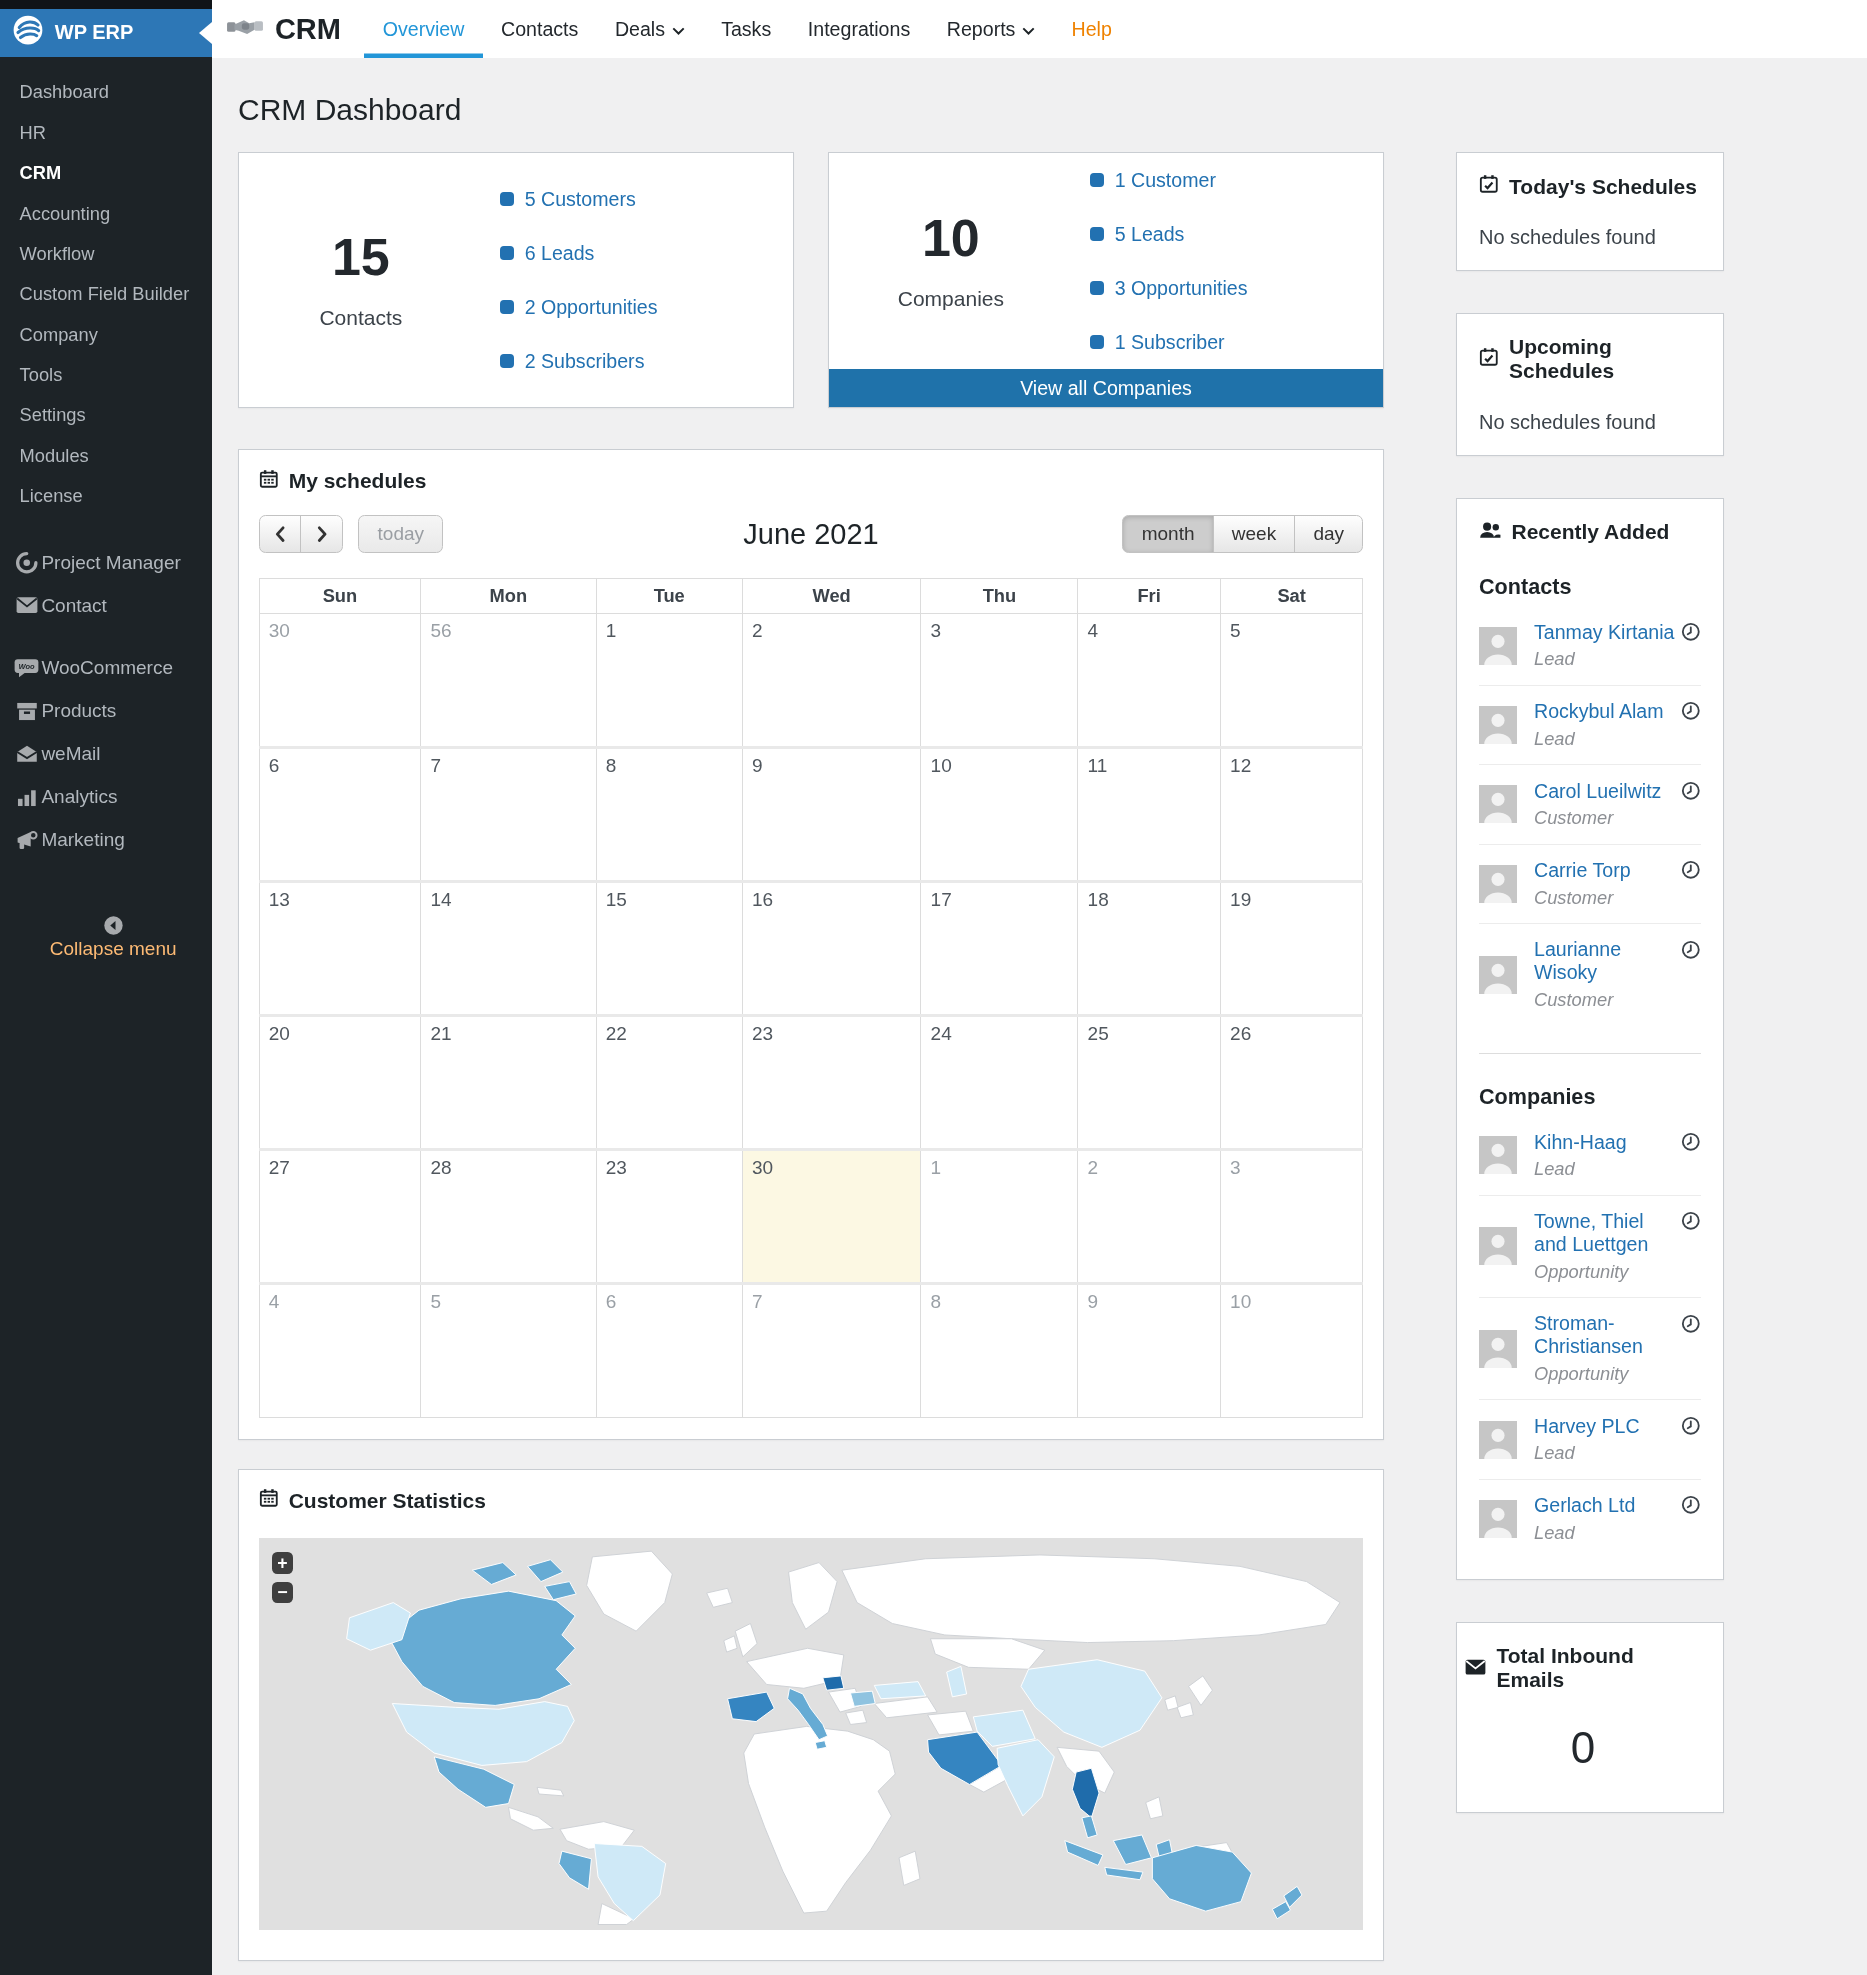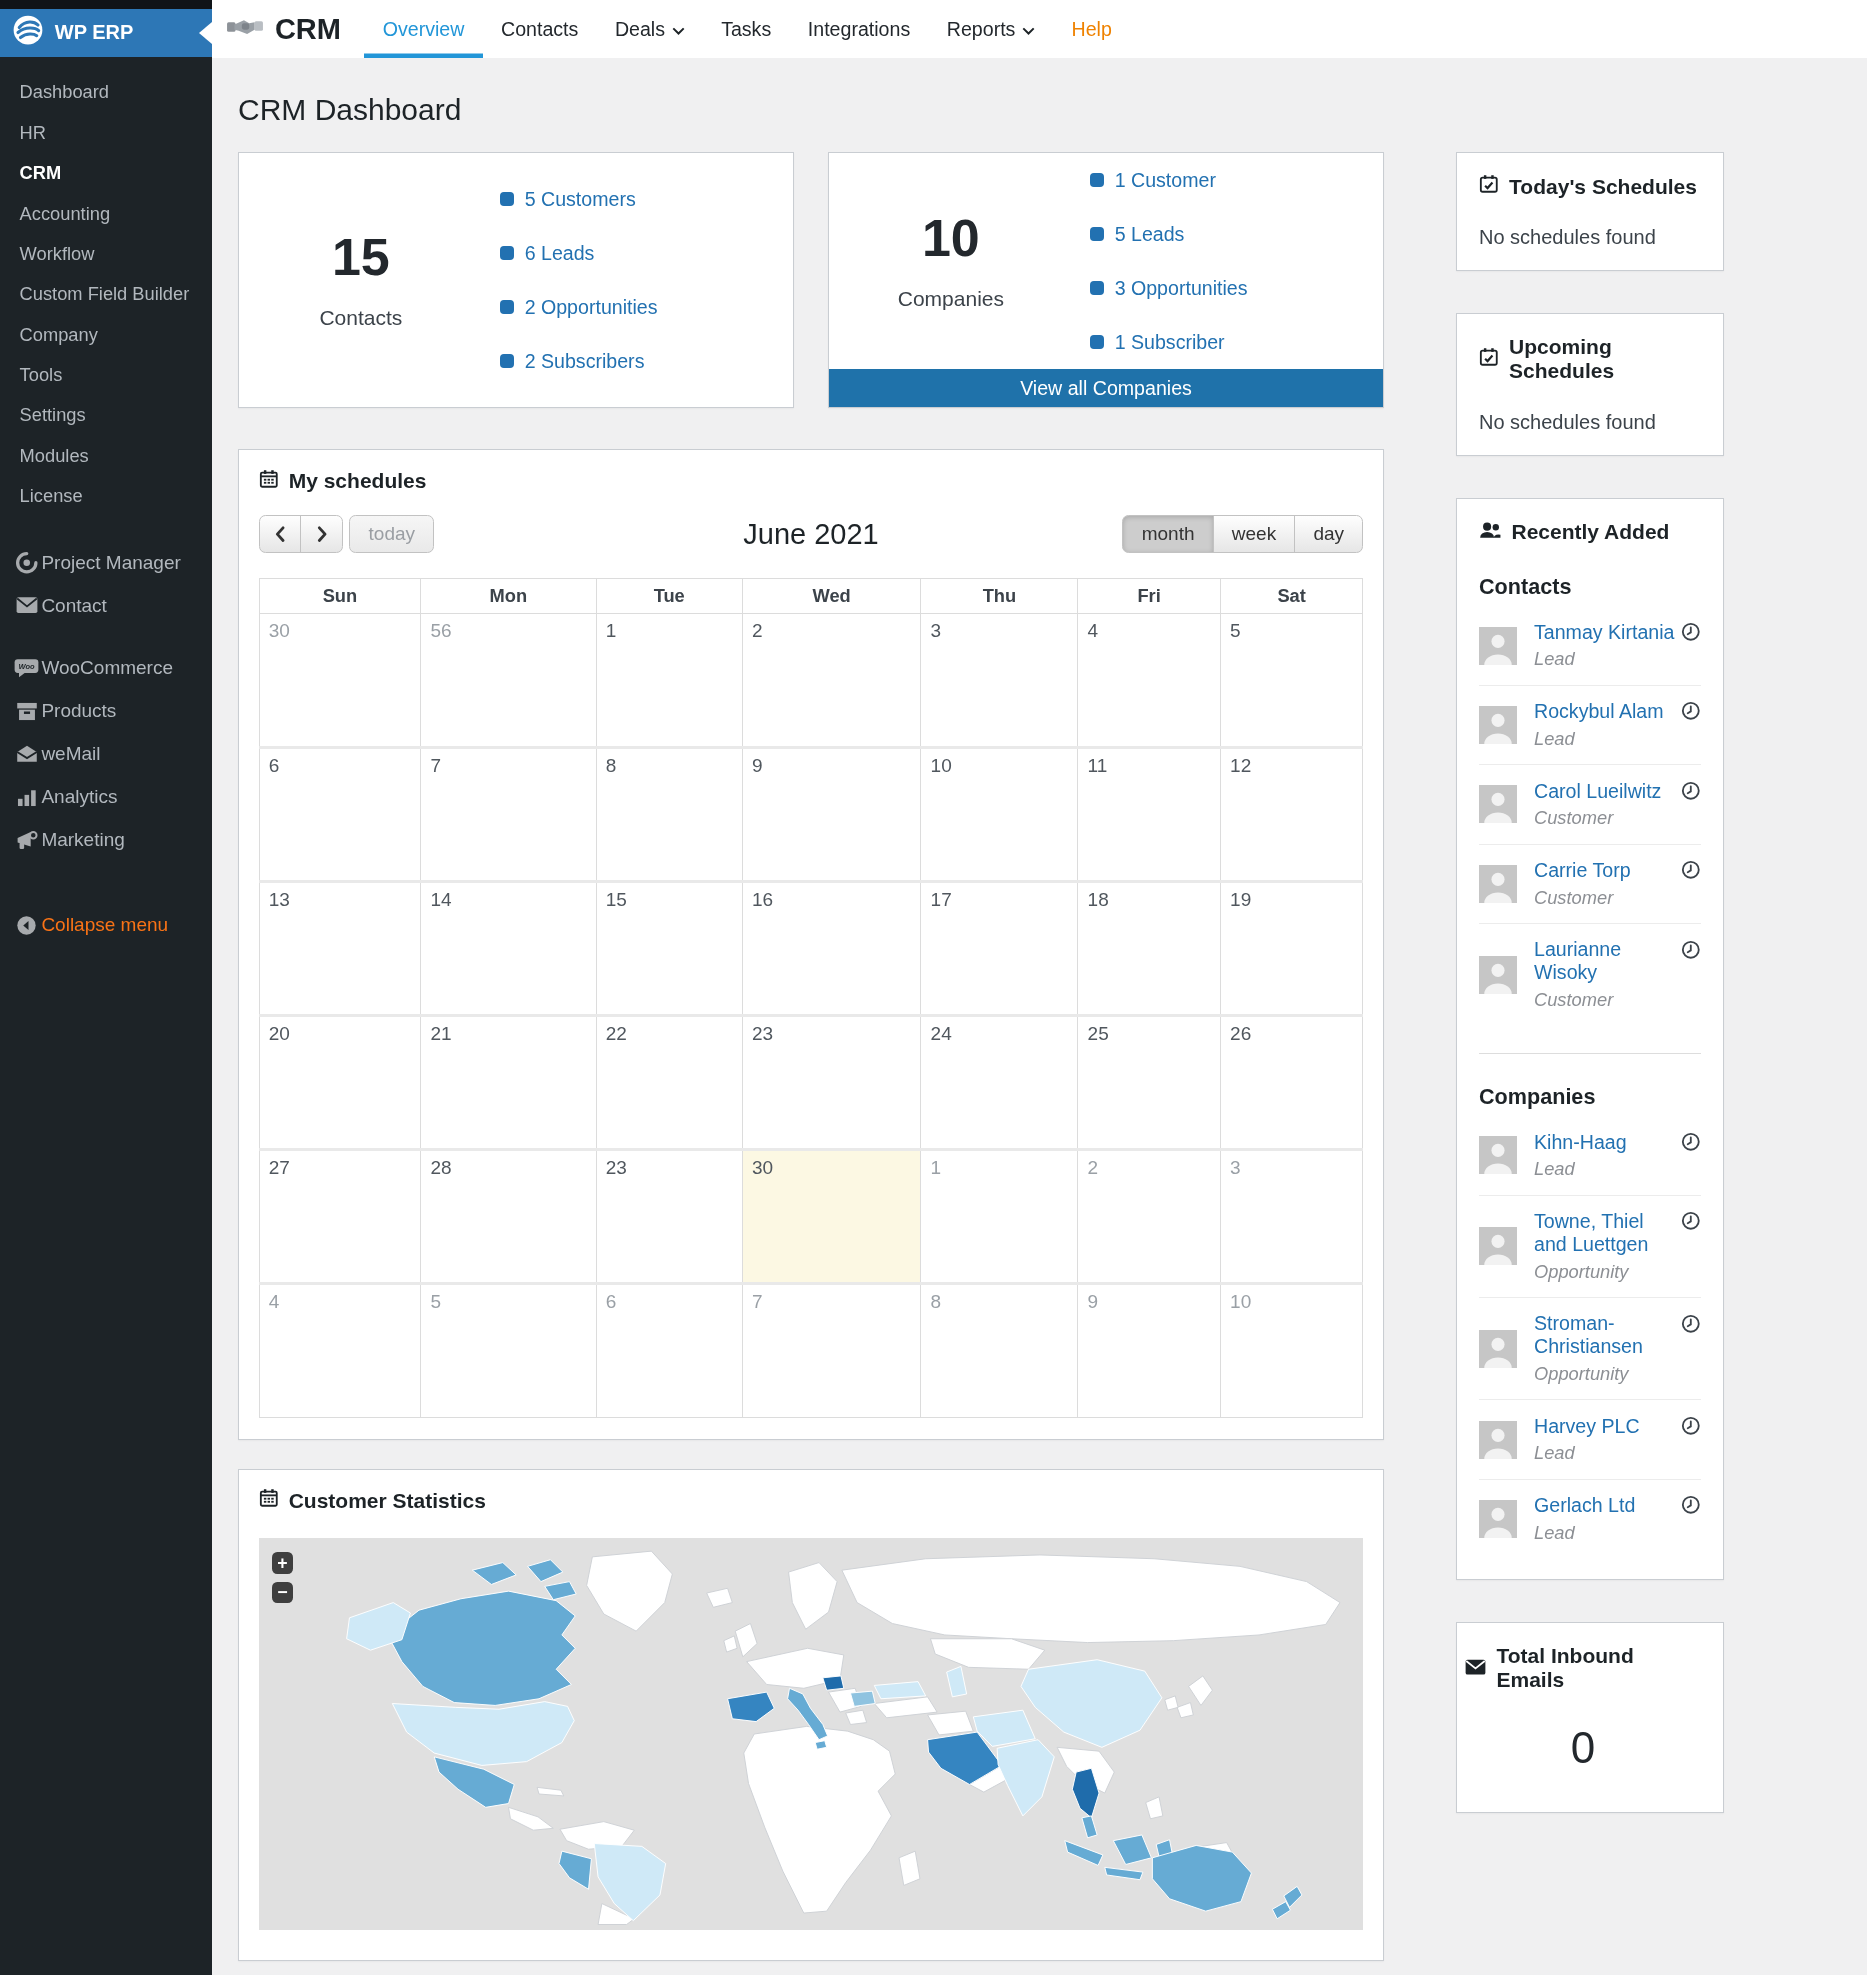--- a/index.html
+++ b/index.html
@@ -12,21 +12,21 @@
   .brand { height:48px; background:#2d77b6; display:flex; align-items:center; gap:11.8px; padding:0 13px; position:relative; color:#fff; font-size:20px; font-weight:bold; }
   .brand-arrow { position:absolute; right:0; top:50%; transform:translateY(-50%); width:0; height:0; border-top:11.8px solid transparent; border-bottom:11.8px solid transparent; border-right:13px solid #ffffff; }
   .menu-sub { padding:15.7px 0 5.2px; display:flex; flex-direction:column; }
   .menu-sub .s-item { padding:9.2px 0 9.2px 19.6px; font-size:18.3px; color:#b2b8be; cursor:pointer; }
   .menu-sub .s-item.active { color:#fff; font-weight:bold; }
   .menu-block { display:flex; flex-direction:column; }
   .m-item { display:flex; align-items:center; gap:2px; padding:10.5px 0 10.5px 14.4px; font-size:19px; color:#b2b8be; cursor:pointer; }
   .m-item .ic { width:25px; height:22px; flex:none; display:flex; align-items:center; justify-content:center; }
   .group-gap { height:19.6px; }
   .collapse-wrap { margin-top:42px; }
-  .collapse-wrap .m-item { color:#f97316; }
+  .collapse-wrap .m-item { color:#fdba74;flex-direction:column; }
 
   
   .main { flex:1; display:flex; flex-direction:column; }
   .topnav { height:58px; background:#fff; display:flex; align-items:stretch; padding-left:14.4px; }
   .topnav-brand { display:flex; align-items:center; gap:10.5px; font-size:29px; font-weight:bold; color:#1d2327; margin-right:23.5px; }
   .topnav-item { display:flex; align-items:center; gap:6.5px; padding:0 18.3px; font-size:19.6px; color:#23282d; cursor:pointer; }
   .topnav-item.active { color:#2296d8; box-shadow:inset 0 -4.6px 0 #2296d8; }
   .topnav-item.help { color:#ef8200; }
 
   .content { padding:17px 88px 39px 26px; }
@@ -53,21 +53,21 @@
   .schedules-panel { margin-top:41px; padding:18.3px 19.6px 21px; }
   .stats-panel { margin-top:29px; padding:18.3px 19.6px 30px; }
 
   
   .cal-toolbar { margin-top:22px; position:relative; display:flex; align-items:center; height:38px; }
   .cal-btn { height:38px; display:flex; align-items:center; justify-content:center; background:linear-gradient(#fefefe,#e6e6e6); border:1.3px solid #c2c2c2; color:#333; font-size:19px; cursor:pointer; }
   .arrow-group { display:flex; }
   .arrow-group .cal-btn { width:43px; }
   .arrow-group .cal-btn:first-child { border-radius:6.5px 0 0 6.5px; }
   .arrow-group .cal-btn:last-child { border-radius:0 6.5px 6.5px 0; margin-left:-1.3px; }
-  .btn-today { margin-left:6px; padding:0 18.3px; border-radius:6.5px; color:#9a9ea3; background:linear-gradient(#f6f6f6,#e9e9e9); }
+  .btn-today { margin-left:15px; padding:0 18.3px; border-radius:6.5px; color:#9a9ea3; background:linear-gradient(#f6f6f6,#e9e9e9); }
   .cal-title { position:absolute; left:50%; transform:translateX(-50%); font-size:29px; color:#1d2327; }
   .view-group { margin-left:auto; display:flex; }
   .view-group .cal-btn { padding:0 18.3px; margin-left:-1.3px; }
   .view-group .cal-btn:first-child { border-radius:6.5px 0 0 6.5px; margin-left:0; }
   .view-group .cal-btn:last-child { border-radius:0 6.5px 6.5px 0; }
   .view-group .cal-btn.active { background:#cdcdcd; box-shadow:inset 0 1.3px 5.2px rgba(0,0,0,.18); }
 
   
   .cal-table { width:100%; border-collapse:collapse; margin-top:25px; }
   .cal-table th { border:1.3px solid #dcdcdc; padding:5.9px 0; font-size:18.3px; font-weight:bold; color:#3c434a; }

